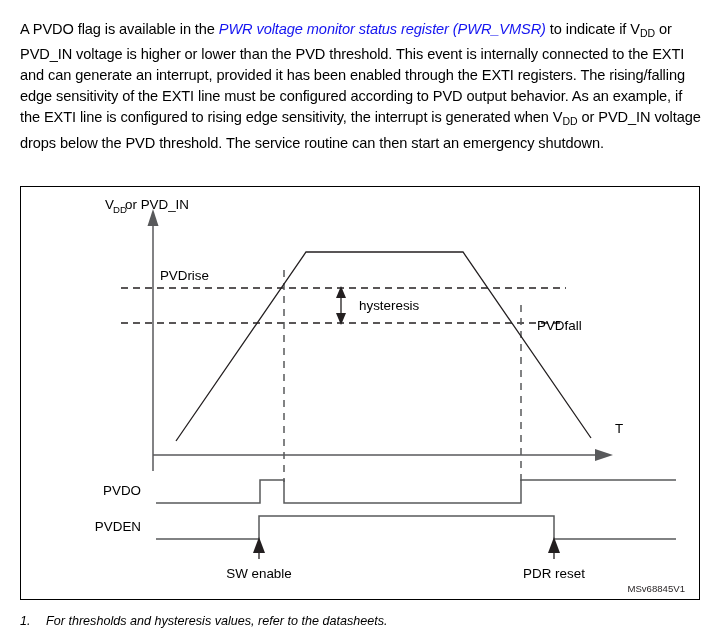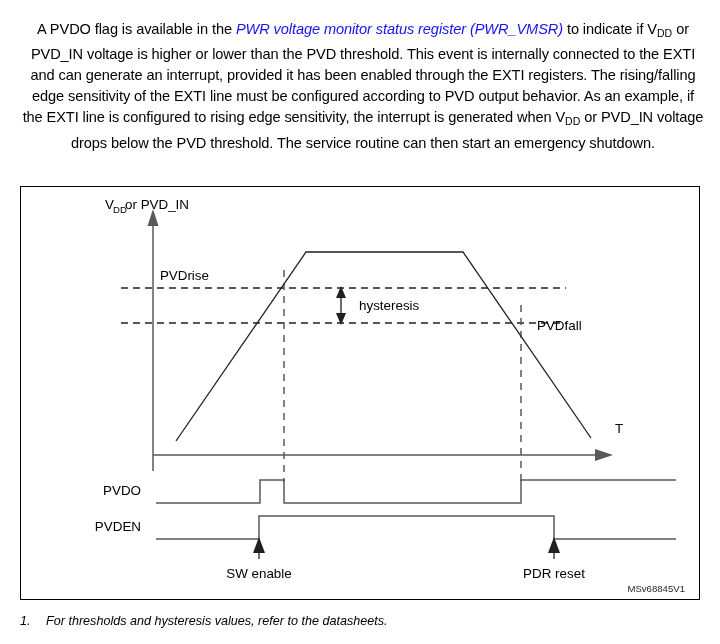--- a/index.html
+++ b/index.html
@@ -17,21 +17,21 @@
   }
 
   
   #intro-paragraph {
     position: absolute;
     left: 20px;
     top: 4px;
     width: 686px;
     font-size: 14.6px;
     line-height: 21.2px;
-    text-align: center;
+    text-align: left;
     letter-spacing: -0.1px;
   }
   #intro-paragraph .link {
     color: #1414f0;
     font-style: italic;
   }
   .sub {
     font-size: 10.5px;
     vertical-align: -3px;
     letter-spacing: 0;

